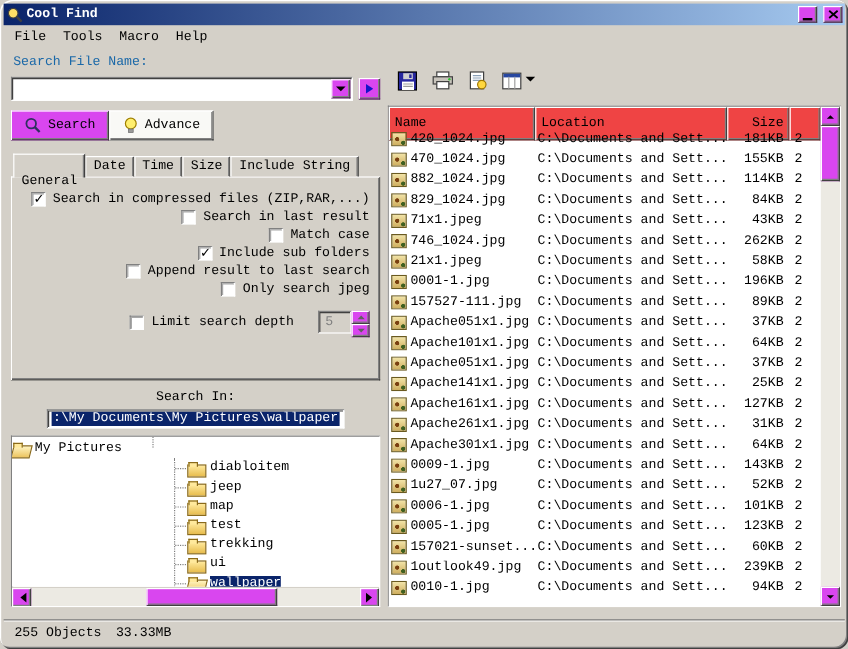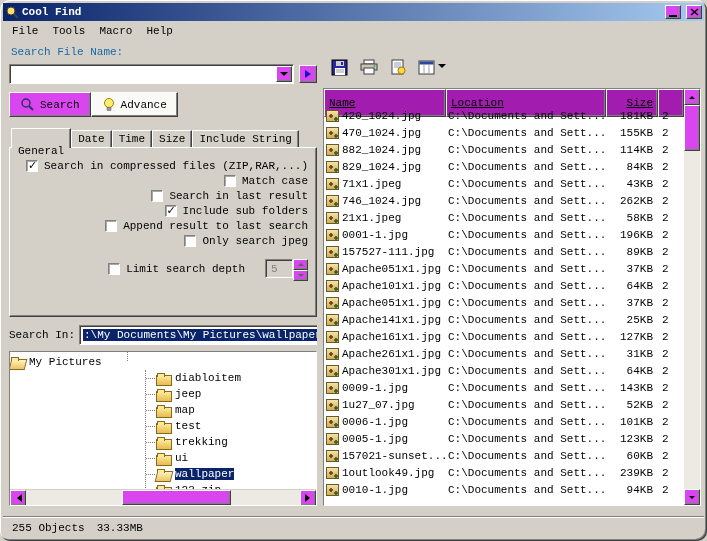--- a/index.html
+++ b/index.html
@@ -91,21 +91,21 @@
         box-shadow:inset 1px 1px 0 #a8a8a8; overflow:hidden; }
   .cb.checked::after { content:"✓"; font-family:"DejaVu Sans",sans-serif;
         font-size:11px; line-height:9px; font-weight:bold; display:block; margin:0 0 0 1px; }
   .depth-row { margin-top:13px; }
   .spinner { margin-left:14px; display:flex; height:19px; }
   .spin-box { width:28px; height:19px; display:flex; align-items:center;
               background:#d4d0c8; color:#808080; padding-left:5px; }
   .spin-btns { display:flex; flex-direction:column; width:15px; height:19px; }
   .spin-btns button { flex:1; display:flex; align-items:center; justify-content:center; padding:0; }
 
-  .searchin-row { display:flex; align-items:center; gap:4px; margin-top:8px; }
+  .searchin-row { display:flex; align-items:center; gap:4px; margin-top:8px;flex-direction:column; }
   .searchin-row .field-label2 { white-space:pre; }
 
   
   .tree { flex:1; margin-top:6px; display:flex; flex-direction:column; overflow:hidden; padding:0; }
   .tree-rows { flex:1; position:relative; padding-top:2px; background:#fff; overflow:hidden; }
   .tree-rows::before { content:""; position:absolute; left:135px; top:18px; height:120px;
                        border-left:1px dotted #808080; }
   .tree-rows::after  { content:""; position:absolute; left:117px; top:0; height:9px;
                        border-left:1px dotted #808080; }
   .tree-row { height:16px; display:flex; align-items:center; gap:4px; position:relative; white-space:pre; }
@@ -131,23 +131,23 @@
 
   
   .toolbar { height:42px; flex:none; display:flex; align-items:center; gap:12px; padding-left:8px; }
   .tool-btn { background:transparent; border:none; display:flex; align-items:center;
               gap:3px; padding:0; }
 
   
   .listview { flex:1; display:flex; overflow:hidden; }
   .lv-main { flex:1; display:flex; flex-direction:column; overflow:hidden; background:#fff; }
   .lv-header { height:18px; flex:none; display:flex; }
-  .hcell { background:#a21caf; border:1px solid; border-color:#fff #404040 #404040 #fff;
+  .hcell { background:#ef4444; border:1px solid; border-color:#fff #404040 #404040 #fff;
            box-shadow:inset -1px -1px 0 #808080; padding:13px 4px; display:flex;
-           align-items:center; overflow:hidden; white-space:pre;text-decoration:underline; }
+           align-items:center; overflow:hidden; white-space:pre; }
   .c-name  { width:122px; flex:none; }
   .c-loc   { width:160px; flex:none; }
   .c-size  { width:52px;  flex:none; }
   .c-extra { flex:1; }
   .hcell.c-size { justify-content:flex-end; }
   .lv-rows { flex:1; overflow:hidden; }
   .lv-row { height:17px; display:flex; align-items:center; }
   .lv-row .c-name { display:flex; align-items:center; gap:3px; padding-left:2px;
                     overflow:hidden; white-space:pre; }
   .lv-row .c-loc { padding:0 2px; overflow:hidden; white-space:pre; }
@@ -250,25 +250,25 @@
 
       <div class="options-panel">
         <div>
 
         <label class="cb-row">
               <span class="cb checked"></span>
               <span>Search in compressed files (ZIP,RAR,...)</span>
             </label>
             <label class="cb-row">
               <span class="cb"></span>
-              <span>Match case</span>
+              <span>Search in last result</span>
             </label>
             <label class="cb-row">
               <span class="cb"></span>
-              <span>Search in last result</span>
+              <span>Match case</span>
             </label>
             <label class="cb-row">
               <span class="cb checked"></span>
               <span>Include sub folders</span>
             </label>
             <label class="cb-row">
               <span class="cb"></span>
               <span>Append result to last search</span>
             </label>
             <label class="cb-row">

